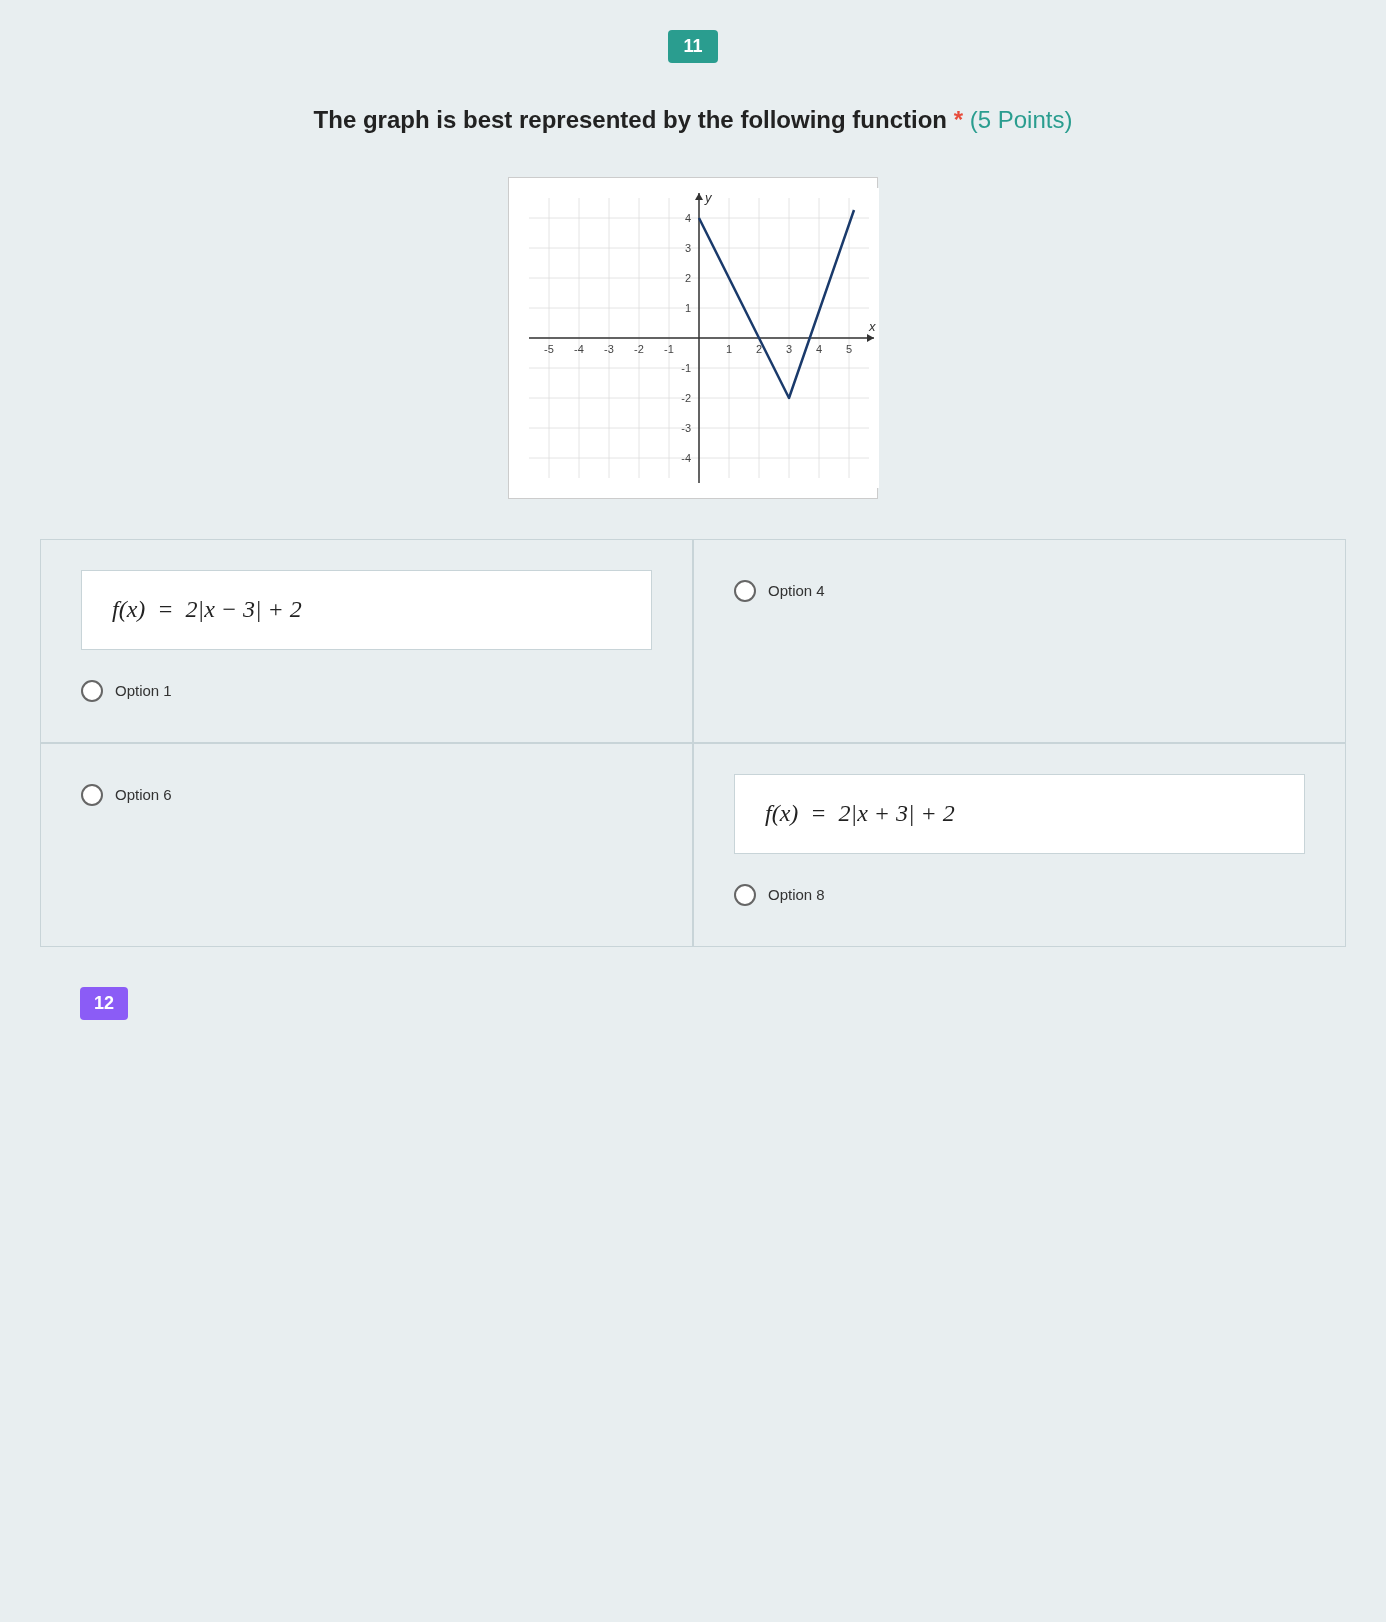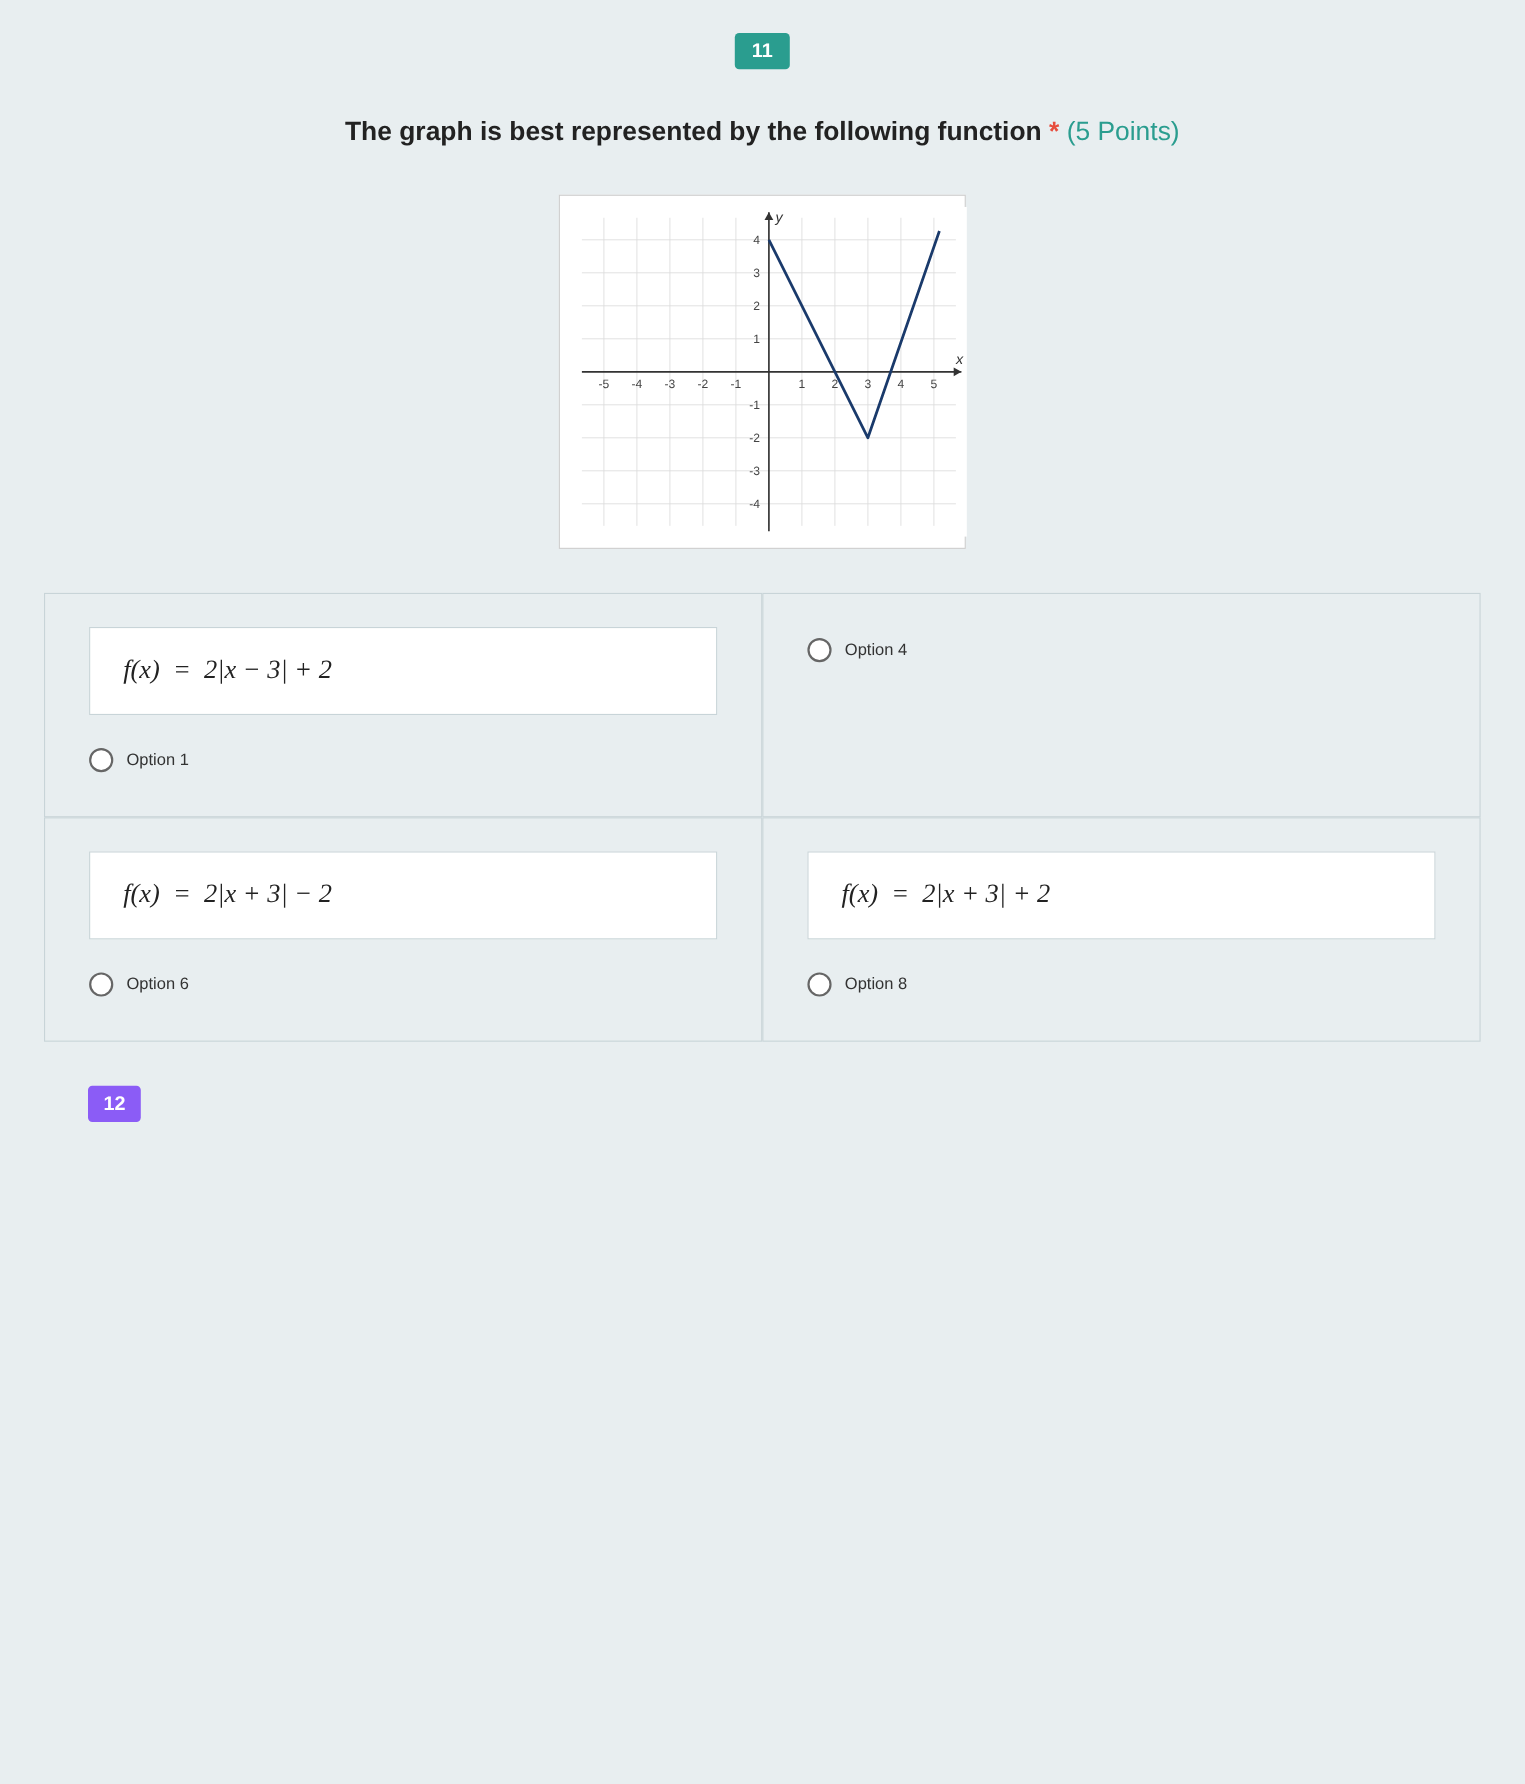--- a/index.html
+++ b/index.html
@@ -236,25 +236,20 @@
   </div>
 
   <div class="answer-cell">
     <div class="option-row">
       <div class="radio-circle"></div>
       <span class="option-label">Option 4</span>
     </div>
   </div>
 
   <div class="answer-cell">
-    <div class="formula-box">
-      <span class="formula-text">
-        <i>f</i>(<i>x</i>) &nbsp;=&nbsp; 2|<i>x</i> + 3| − 2
-      </span>
-    </div>
     <div class="option-row">
       <div class="radio-circle"></div>
       <span class="option-label">Option 6</span>
     </div>
   </div>
 
   <div class="answer-cell">
     <div class="formula-box">
       <span class="formula-text">
         <i>f</i>(<i>x</i>) &nbsp;=&nbsp; 2|<i>x</i> + 3| + 2

